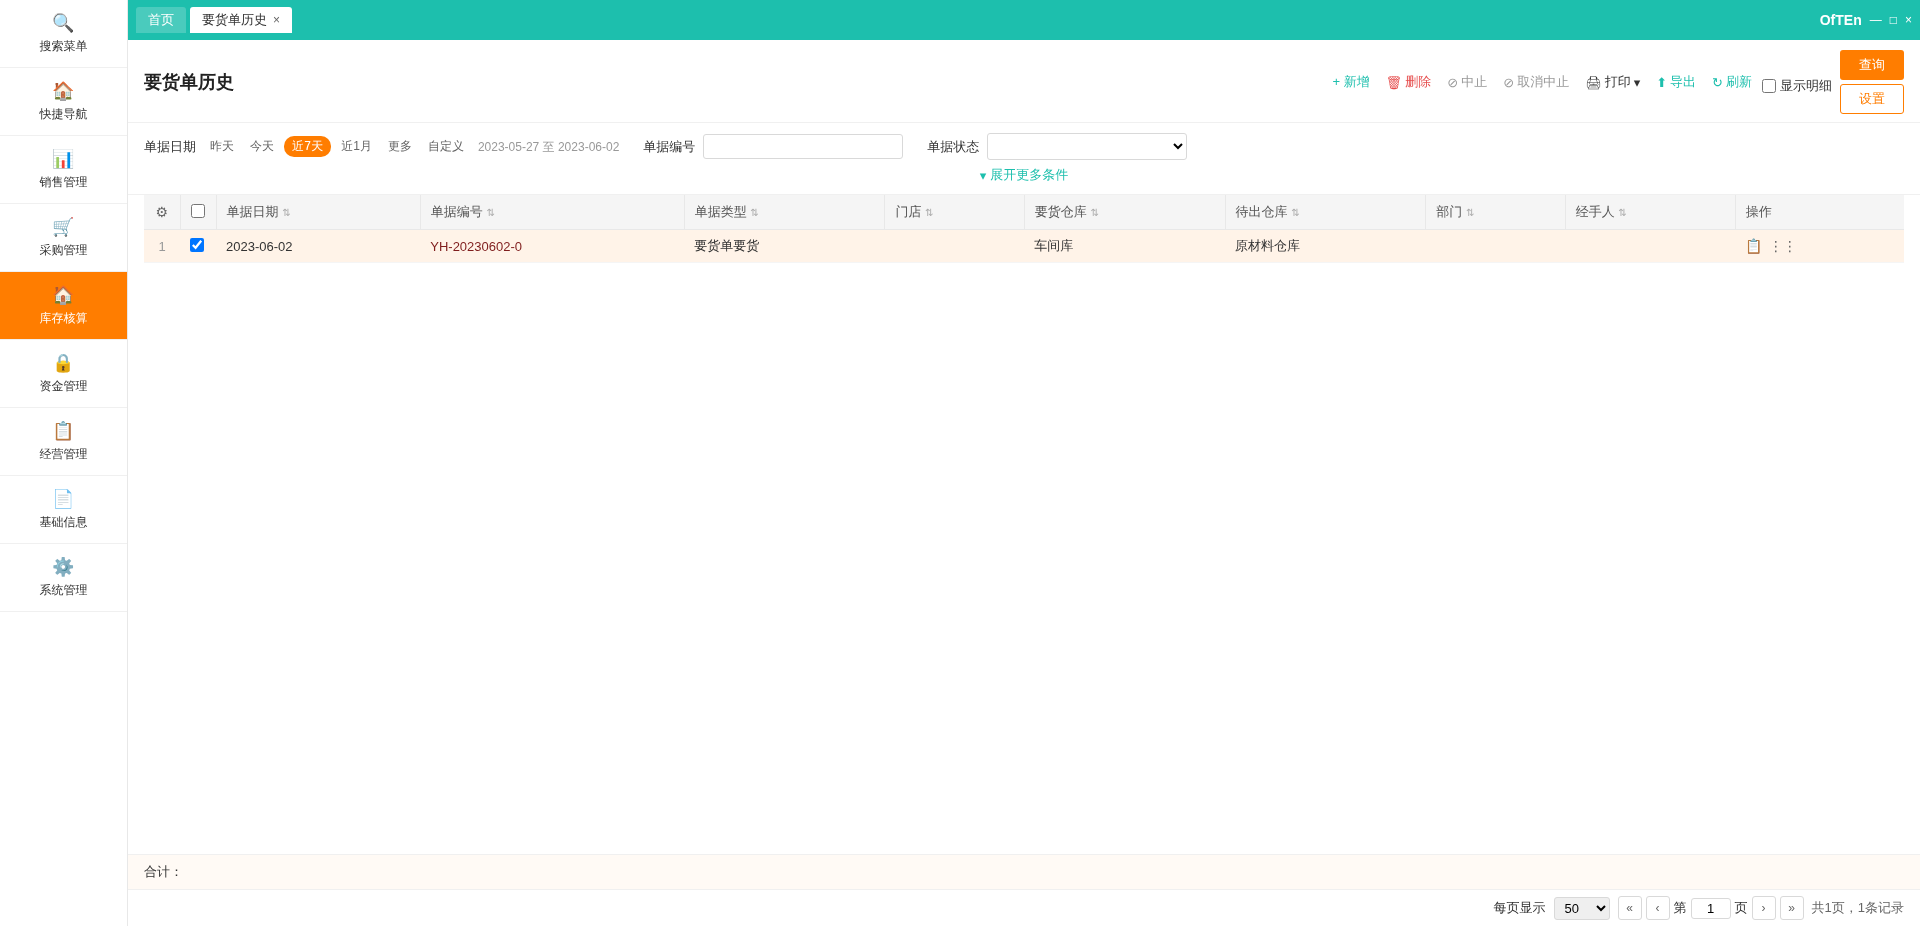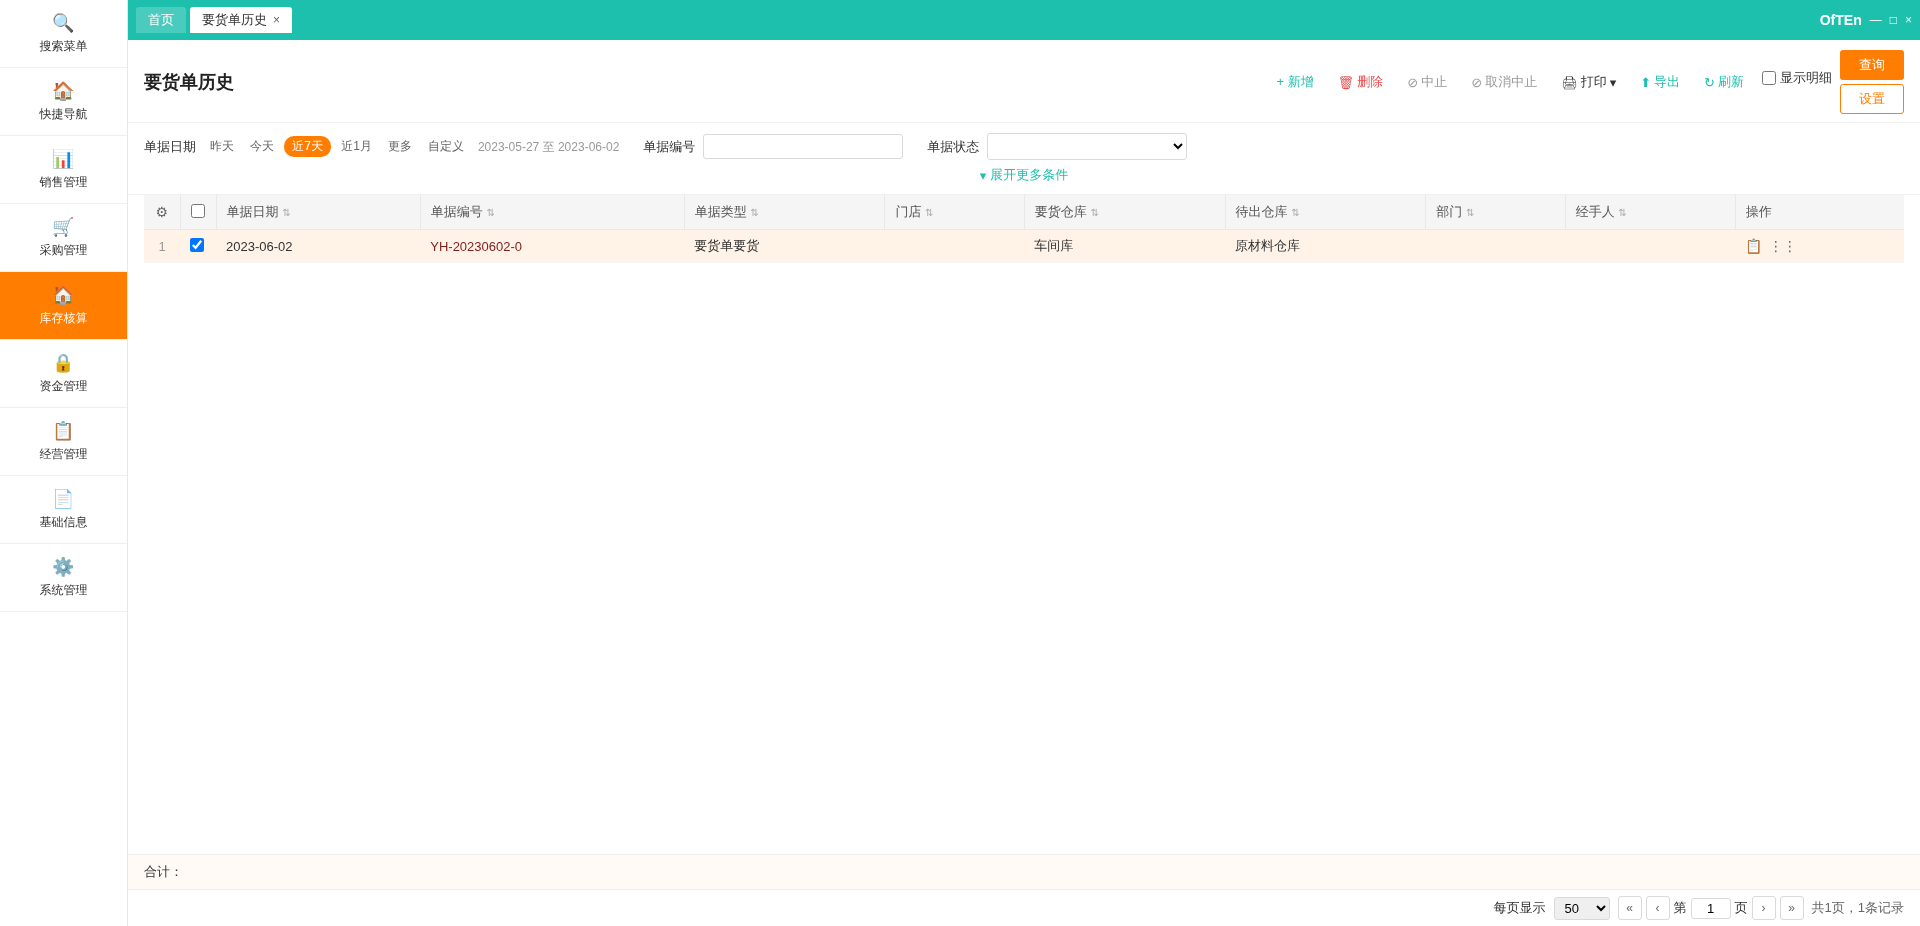--- a/index.html
+++ b/index.html
@@ -83,22 +83,22 @@
       display: flex;
       align-items: center;
       justify-content: space-between;
       padding: 10px 16px 8px 16px;
       border-bottom: 1px solid #f0f0f0;
       flex-shrink: 0;
     }
     .page-title { font-size: 18px; font-weight: bold; color: #222; }
     .toolbar {
       display: flex;
-      align-items: flex-start;
-      gap: 12px;
+      align-items: flex-end;
+      gap: 4px;
     }
     .toolbar-btn {
       display: flex;
       align-items: center;
       gap: 3px;
       font-size: 13px;
       color: #333;
       cursor: pointer;
       padding: 4px 6px;
       border-radius: 3px;

